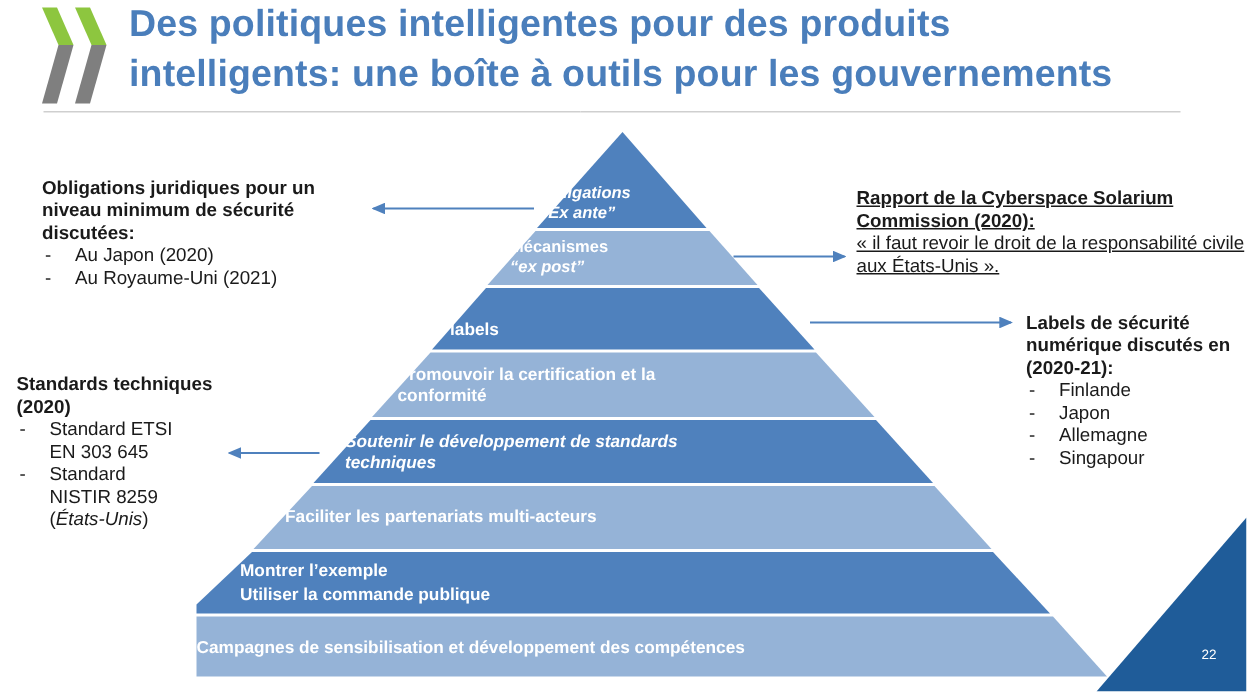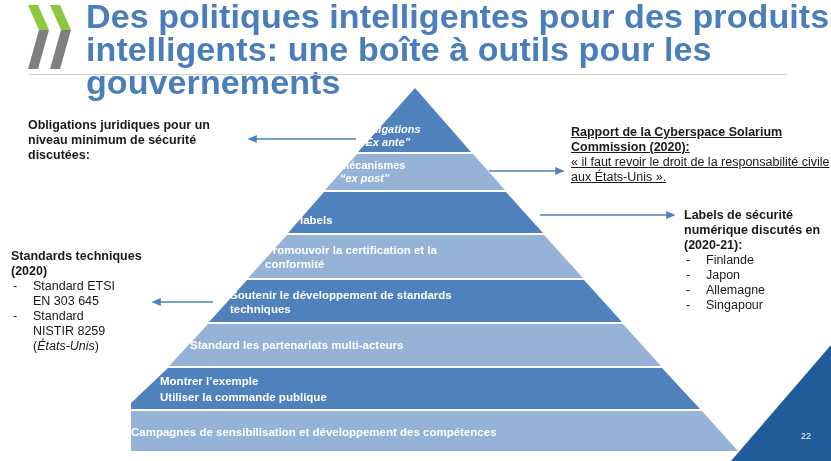--- a/index.html
+++ b/index.html
@@ -4,21 +4,21 @@
   <style>
     html, body { margin: 0; padding: 0; }
     body {
       width: 831px; height: 461px; position: relative; overflow: hidden;
       background: #ffffff;
       font-family: "Liberation Sans", sans-serif;
     }
     .logo { position: absolute; left: 26px; top: 3px; width: 48px; height: 68px; }
     .title {
       position: absolute; left: 86px; top: 0px; width: 745px;
-      color: #4a7ebb; font-weight: bold; font-size: 34px; line-height: 33px;
+      color: #4a7ebb; font-weight: bold; font-size: 25px; line-height: 33px;
       margin: 0; letter-spacing: 0.1px;
     }
     .title-rule { position: absolute; left: 29px; top: 74px; width: 358px; height: 1px; background: #cfcfcf; }
     .title-rule2 { position: absolute; left: 387px; top: 74px; width: 400px; height: 1px; background: #cfcfcf; }
     svg.pyr { position: absolute; left: 0; top: 0; width: 831px; height: 461px; }
     .layer-label {
       position: absolute; color: #ffffff; font-weight: bold; font-size: 11.5px;
       text-align: left; line-height: 14px;
     }
     .layer-label.italic { font-style: italic; }
@@ -84,35 +84,39 @@
 </div>
 <div class="layer-label" style="left:340px; top:159px; width:150px; font-size:11px; line-height:13px;">
   <span>Mécanismes</span><br><i>“ex post”</i>
 </div>
 <div class="layer-label" style="left:300px; top:199px; width:230px;">
   <br><span>labels</span>
 </div>
 <div class="layer-label" style="left:265px; top:243px; width:300px;">
   <span>Promouvoir la certification et la</span><br><span>conformité</span>
 </div>
-<div class="layer-label" style="left:230px; top:288px; width:370px;">
+<div class="layer-label" style="left:230px; top:288px; width:370px;font-style:italic;">
   <span>Soutenir le développement de standards</span><br><span>techniques</span>
 </div>
 <div class="layer-label" style="left:190px; top:338px; width:450px;">
-  <span>Standard les partenariats multi-acteurs</span>
+  <span>Faciliter les partenariats multi-acteurs</span>
 </div>
 <div class="layer-label" style="left:160px; top:373px; width:510px; line-height:16px;">
   <span>Montrer l’exemple</span><br><span>Utiliser la commande publique</span>
 </div>
 <div class="layer-label" style="left:131px; top:425px; width:570px;">
   <span>Campagnes de sensibilisation et développement des compétences</span>
 </div>
 
 <div class="note" style="left:28px; top:118px; width:215px;">
   <span class="head">Obligations juridiques pour un niveau minimum de sécurité discutées:</span>
+  <ul>
+    <li>Au Japon (2020)</li>
+    <li>Au Royaume-Uni (2021)</li>
+  </ul>
 </div>
 
 <div class="note" style="left:571px; top:125px; width:260px;text-decoration:underline;">
   <span class="head" style="width:240px;">Rapport de la Cyberspace Solarium Commission (2020):</span>
   <span>« il faut revoir le droit de la responsabilité civile aux États-Unis ».</span>
 </div>
 
 <div class="note" style="left:684px; top:208px; width:145px;">
   <span class="head">Labels de sécurité numérique discutés en (2020-21):</span>
   <ul>

